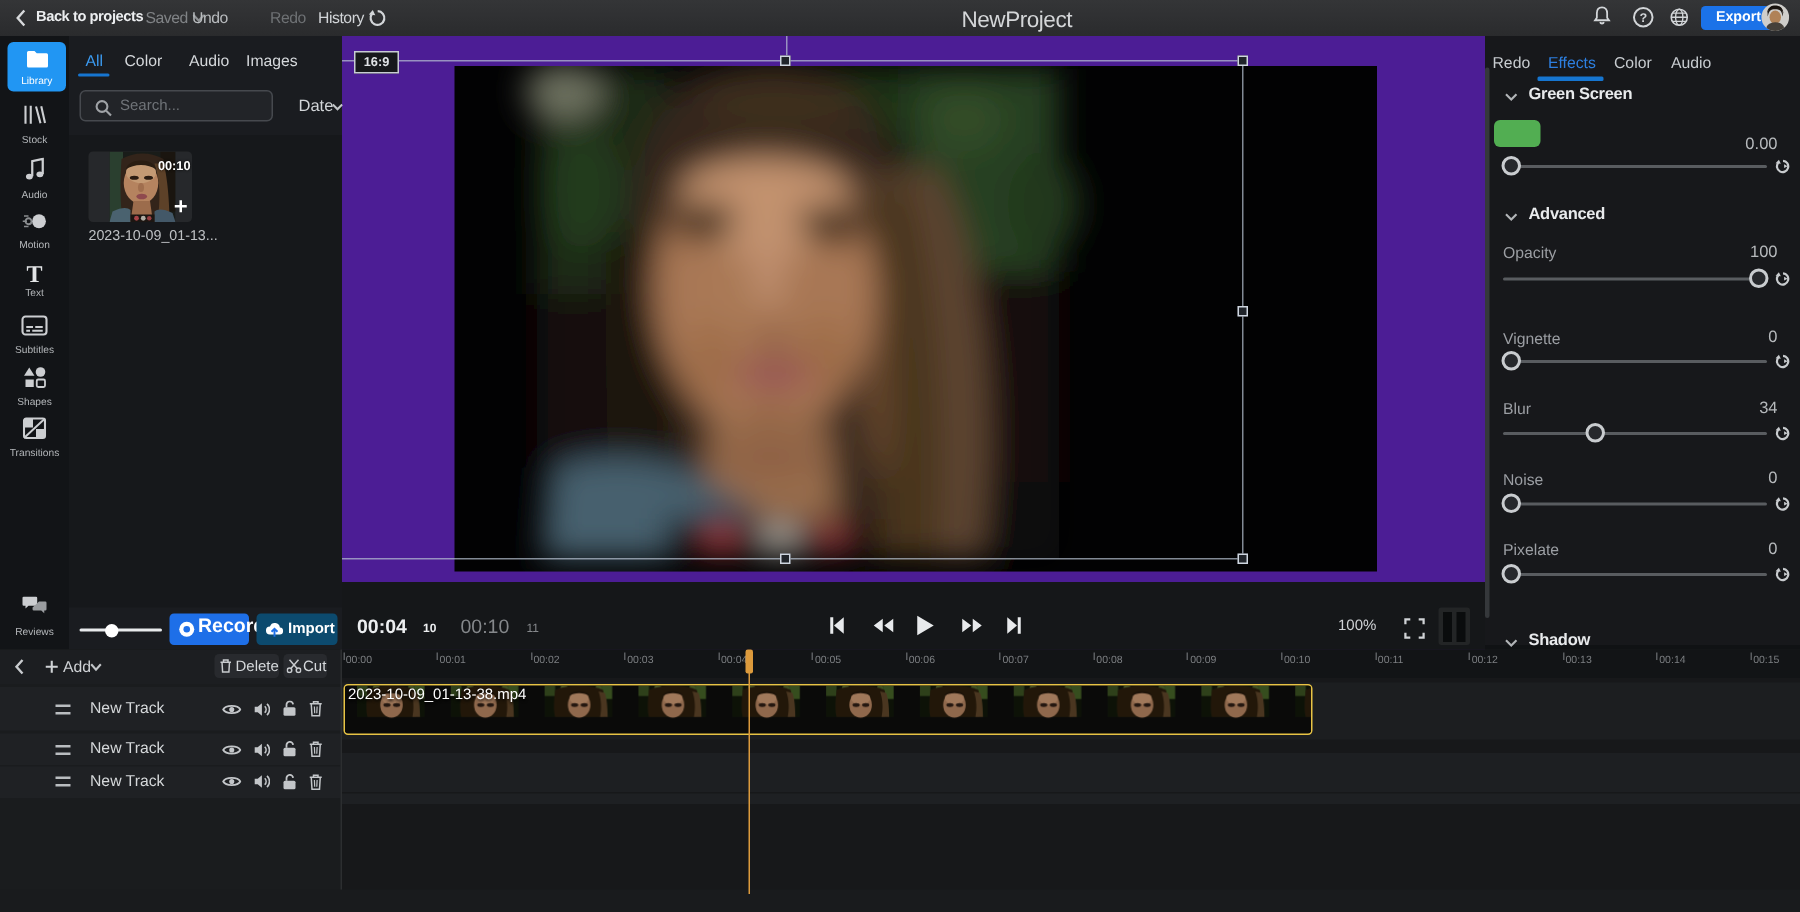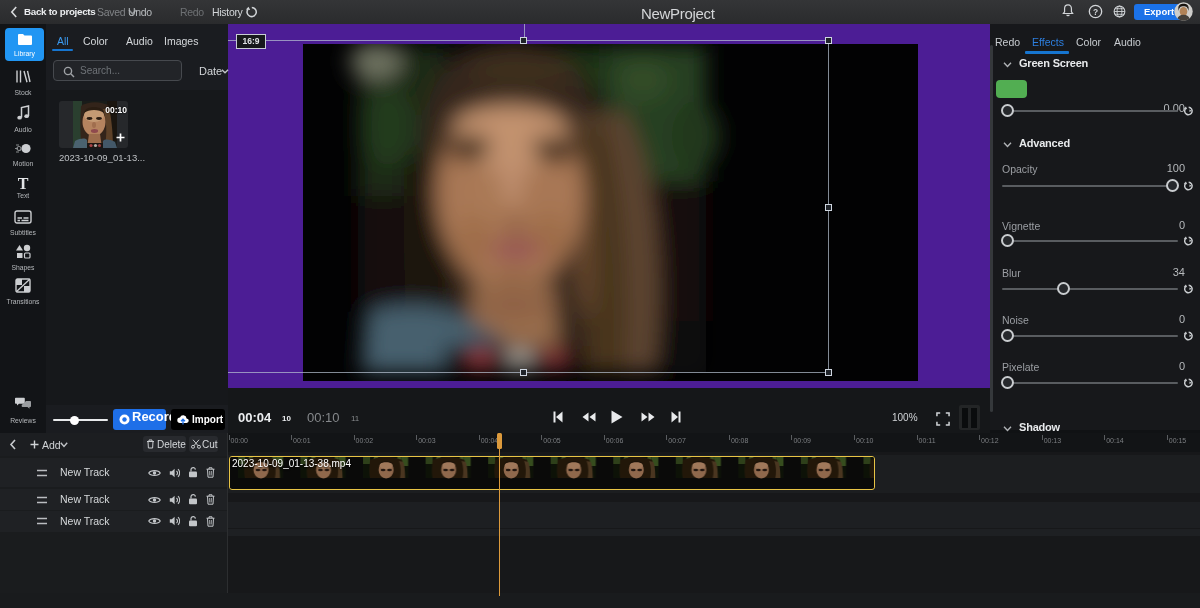--- a/index.html
+++ b/index.html
@@ -195,21 +195,21 @@
  <div class="ab" style="left:13px;top:128px;font-size:9.5px;color:#bec1c4">2023-10-09_01-13...</div>
  <div class="ab" style="left:7px;top:395px;width:55px;height:2px;background:#e8eaec;border-radius:1px"></div>
  <div class="ab" style="left:24px;top:391.5px;width:9px;height:9px;border-radius:50%;background:#fff"></div>
  <div class="ab" style="left:67px;top:385px;width:53px;height:21px;background:#1e6fe8;border-radius:3px;color:#fff">
   <svg style="position:absolute;left:6px;top:5px" width="11" height="11" viewBox="0 0 11 11">
         <circle cx="5.5" cy="5.5" r="5" fill="#fff"></circle>
         <circle cx="5.5" cy="5.5" r="2.2" fill="#1e6fe8"></circle>
       </svg>
   <span style="position:absolute;left:19px;top:0;font-size:13px;font-weight:bold">Record</span>
  </div>
- <div class="ab" style="left:125px;top:385px;width:54px;height:21px;background:#000000;border-radius:3px;color:#fff">
+ <div class="ab" style="left:125px;top:385px;width:54px;height:21px;background:#0c4a6e;border-radius:3px;color:#fff">
   <svg style="position:absolute;left:6px;top:5px" width="12" height="11" viewBox="0 0 12 11">
         <path d="M3 9 A2.7 2.7 0 0 1 3 3.6 A3.4 3.4 0 0 1 9.6 4.4 A2.3 2.3 0 0 1 9.3 9 Z" fill="#fff"></path>
         <path d="M6 10.5 L6 5.5 M4 7.2 L6 5.2 L8 7.2" stroke="#1e6fe8" stroke-width="1.3" fill="none"></path>
       </svg>
   <span style="position:absolute;left:21px;top:4.5px;font-size:10px;font-weight:bold">Import</span>
  </div>
 </div>
 <div class="ab" id="stage">
  <div class="ab" style="left:75px;top:20px;width:615px;height:337px;background:#020203;overflow:hidden">
   <svg class="ab" style="left:25px;top:-28px" width="408" height="386" viewBox="0 0 408 386">
@@ -307,21 +307,21 @@
  <div class="ab" style="left:5px;top:12px;font-size:10.5px;color:#c8ccd0">Redo</div>
  <div class="ab" style="left:42px;top:12px;font-size:10.5px;color:#2d7fe0">Effects</div>
  <div class="ab" style="left:86px;top:12px;font-size:10.5px;color:#c8ccd0">Color</div>
  <div class="ab" style="left:124px;top:12px;font-size:10.5px;color:#c8ccd0">Audio</div>
  <div class="ab" style="left:35px;top:27px;width:44px;height:2.5px;background:#1675d0;border-radius:1px"></div>
  <svg class="chev" style="top:36px" viewBox="0 0 9 9">
       <path d="M1 2.8 L4.5 6.4 L8 2.8" fill="none" stroke="#b0b3b6" stroke-width="1.4"></path>
     </svg>
  <div class="rhead" style="top:33px">Green Screen</div>
  <div class="ab" style="left:6px;top:56px;width:31px;height:18px;background:#52ae52;border-radius:4px"></div>
- <div class="rval" style="top:78px">0.00</div>
+ <div class="rval" style="top:66px">0.00</div>
  <div class="sl" style="top:80px">
       <div class="tr"></div>
       <div class="th" style="left:-1px"></div>
     </div>
  <svg class="rst" style="top:81px" viewBox="0 0 12 12">
       <path d="M2.8 3.8 A4.1 4.1 0 1 0 6.2 2.4" stroke="#c8cbce" stroke-width="1.6" fill="none"></path>
       <path d="M0.8 4.1 L3.2 1.6 L4.6 4.6 Z" fill="#c8cbce"></path>
       <path d="M7.0 4.9 L9.6 6.3 L7.0 7.7 Z" fill="#c8cbce"></path>
     </svg>
  <svg class="chev" style="top:116px" viewBox="0 0 9 9">

